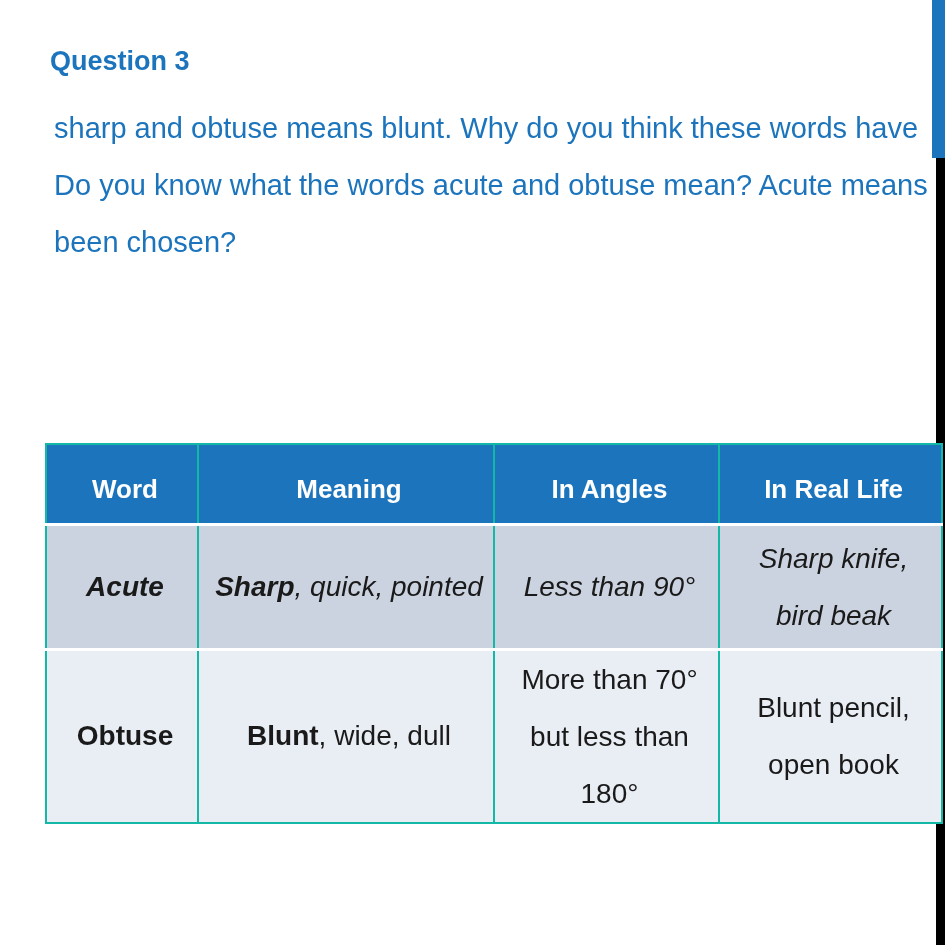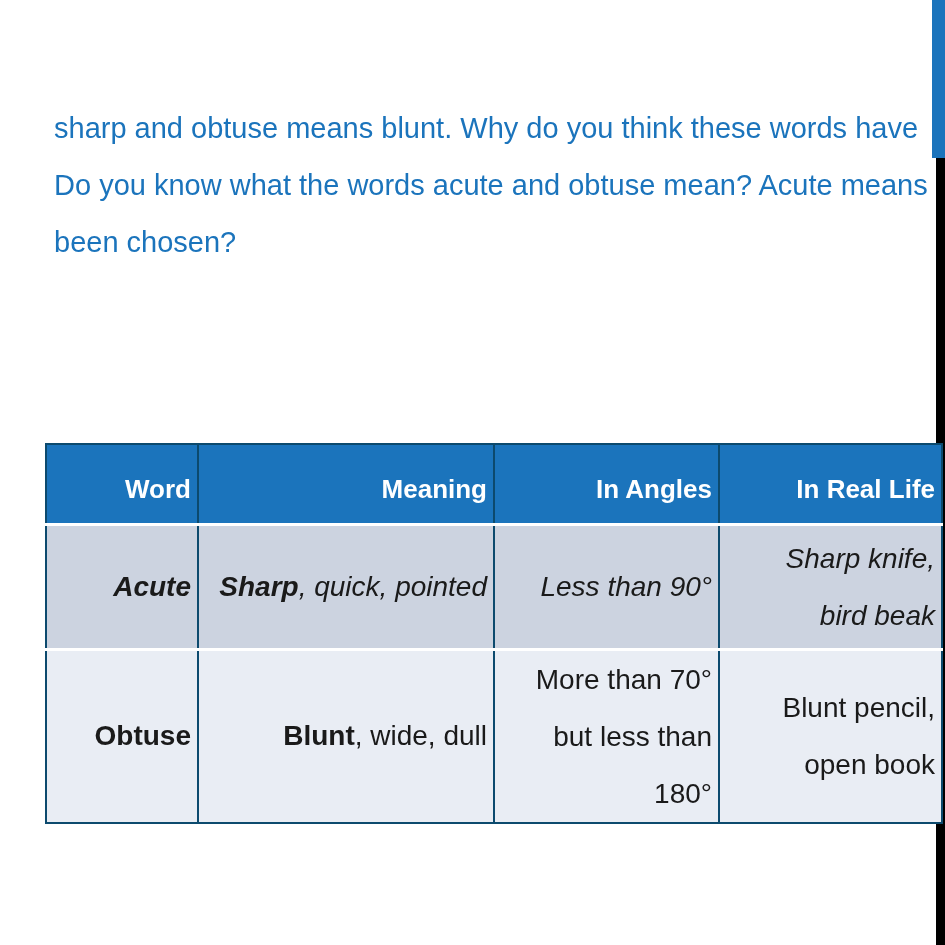--- a/index.html
+++ b/index.html
@@ -78,23 +78,23 @@
     position: absolute;
     left: 45px; top: 443px;
     width: 896px;
     border-collapse: collapse;
     table-layout: fixed;
     z-index: 2;
     font-size: 28px;
     color: #1a1a1a;
   }
   table.tbl th, table.tbl td {
-    border: 2px solid #0c4a6e;
+    border: 2px solid #14b8a6;
     padding: 0 6px 0 12px;
-    text-align: right;
+    text-align: center;
     vertical-align: middle;
     overflow: hidden;
   }
   table.tbl thead tr { height: 80px; }
   table.tbl thead th {
     background: var(--header-bg, #1b74bc);
     color: #ffffff;
     font-weight: 700;
     font-size: 26px;
     padding-top: 12px;
@@ -112,20 +112,21 @@
 </style>
 </head>
 <body>
 
 <div class="page">
 
   <div class="accent-blue"></div>
   <div class="accent-black"></div>
 
 
+  <h1 class="title">Question 3</h1>
 
   <div class="question">
     <div class="qline">sharp and obtuse means blunt. Why do you think these words have</div>
     <div class="qline">Do you know what the words acute and obtuse mean? Acute means</div>
     <div class="qline">been chosen?</div>
   </div>
 
 
   <table class="tbl">
     <colgroup>

